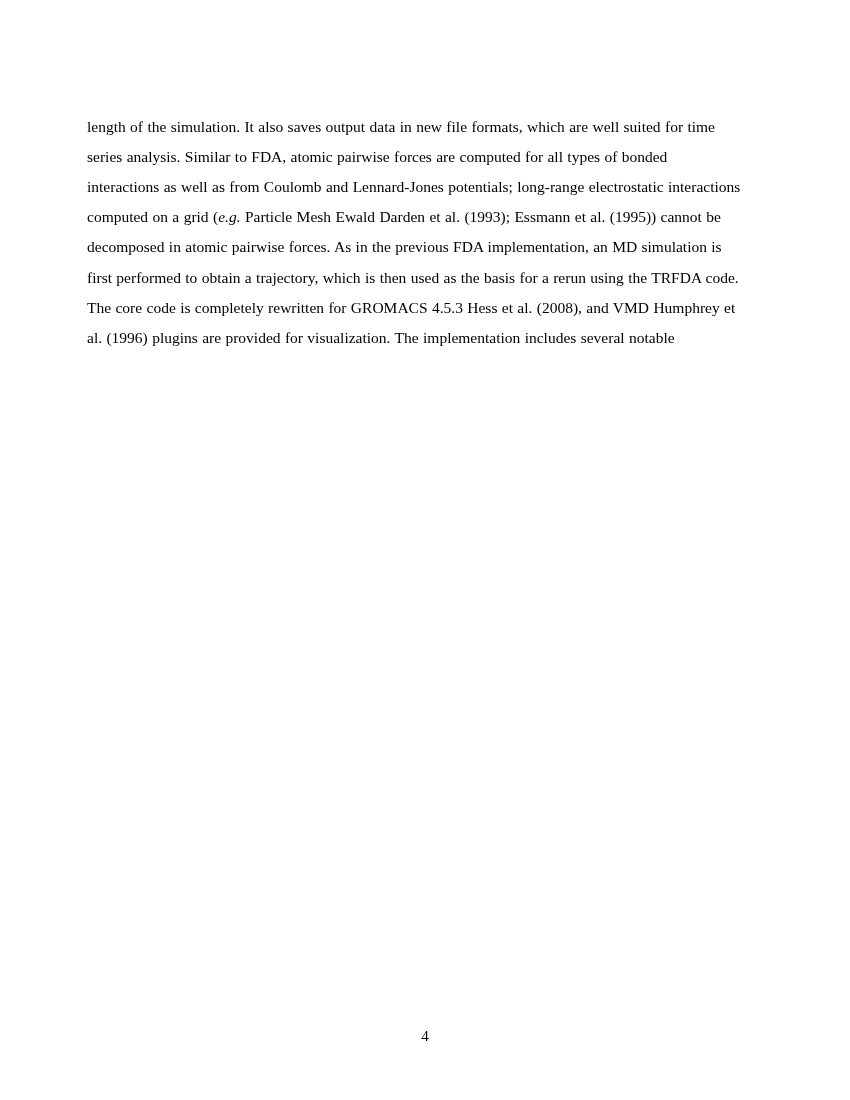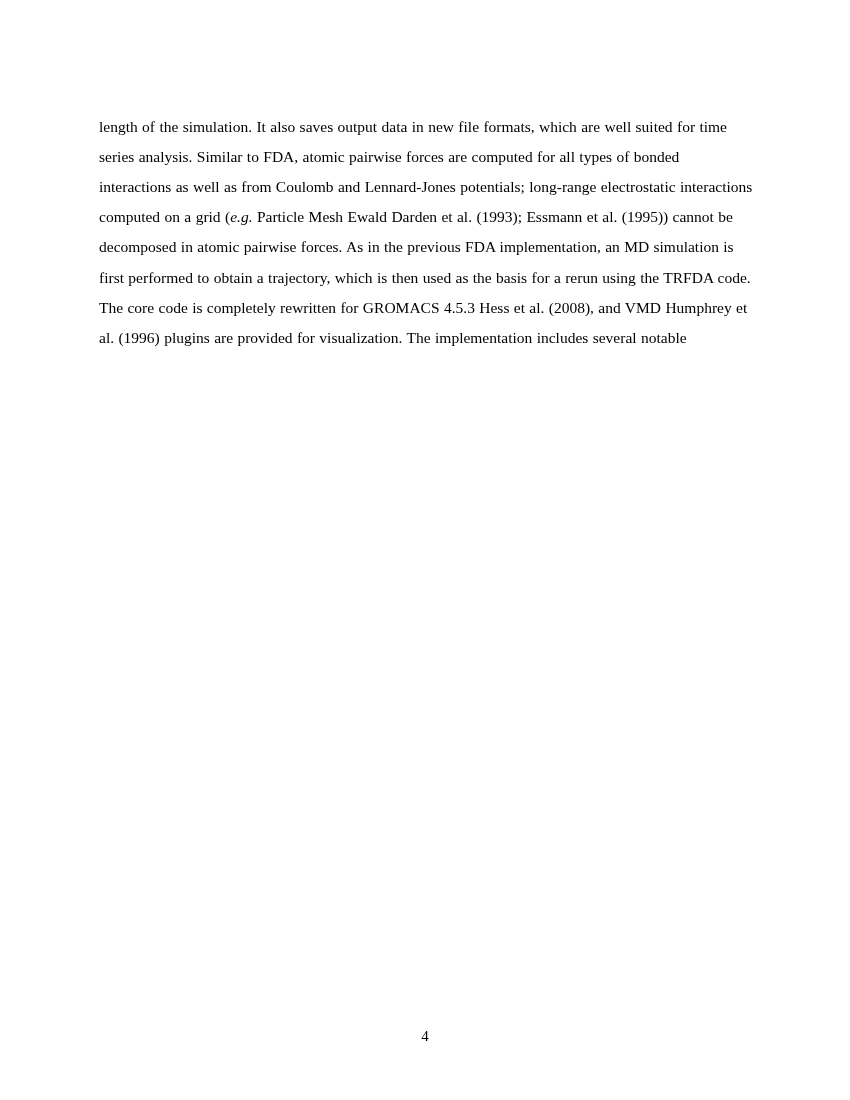--- a/index.html
+++ b/index.html
@@ -18,21 +18,21 @@
   .page {
     position: absolute;
     left: 0;
     top: 0;
     width: 850px;
     height: 1100px;
     background: #ffffff;
   }
   .body-text {
     position: absolute;
-    left: 99px;
+    left: 87px;
     top: 96px;
     width: 656px;
     font-size: 15.5px;
     line-height: 30.2px;
     text-align: left;
     letter-spacing: 0;
     word-spacing: 0.5px;
   }
   .body-text .italic {
     font-style: italic;

